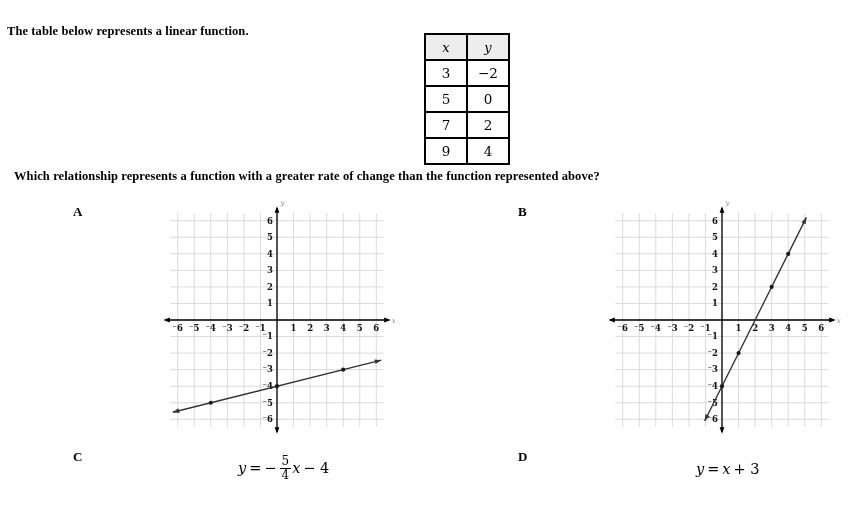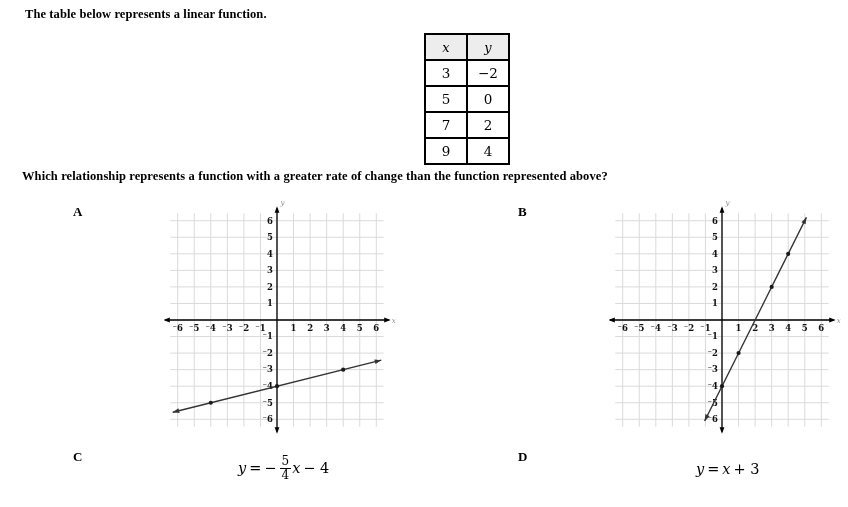--- a/index.html
+++ b/index.html
@@ -34,21 +34,21 @@
     font-size:14.5px;font-family:"DejaVu Serif", serif;cursor:pointer;
   }
   .equation .var{font-style:italic;}
   .frac{display:inline-flex;flex-direction:column;align-items:center;line-height:1.05;font-size:12px;}
   .frac .den{border-top:1px solid #000;}
   .frac .num,.frac .den{padding:0 2px;}
 </style>
 </head>
 <body>
 
-<div class="prompt" style="left:7px;top:7px;margin-left:18px;">The table below represents a linear function.</div>
+<div class="prompt" style="left:7px;top:24px;">The table below represents a linear function.</div>
 
 <table class="xy-table">
   <tbody>
       <tr>
     <th>x</th>
     <th>y</th>
   </tr>
   <tr>
     <td>3</td>
     <td>−2</td>
@@ -61,21 +61,21 @@
     <td>7</td>
     <td>2</td>
   </tr>
   <tr>
     <td>9</td>
     <td>4</td>
   </tr>
 </tbody>
   </table>
 
-<div class="prompt" style="left:22px;top:169px;">Which relationship represents a function with a greater rate of change than the function represented above?</div>
+<div class="prompt" style="left:14px;top:169px;">Which relationship represents a function with a greater rate of change than the function represented above?</div>
 
 <div class="opt-label" style="left:73px;top:204px;">A</div>
 <svg class="graph" style="left:164px;top:200px;" width="232" height="240" viewBox="0 0 232 240">
     <line x1="13.699999999999989" y1="226.7475" x2="13.699999999999989" y2="13.252499999999998" stroke="#dadada" stroke-width="1"></line>
     <line x1="6.252499999999998" y1="219.3" x2="219.7475" y2="219.3" stroke="#dadada" stroke-width="1"></line>
     <line x1="30.25" y1="226.7475" x2="30.25" y2="13.252499999999998" stroke="#dadada" stroke-width="1"></line>
     <line x1="6.252499999999998" y1="202.75" x2="219.7475" y2="202.75" stroke="#dadada" stroke-width="1"></line>
     <line x1="46.8" y1="226.7475" x2="46.8" y2="13.252499999999998" stroke="#dadada" stroke-width="1"></line>
     <line x1="6.252499999999998" y1="186.2" x2="219.7475" y2="186.2" stroke="#dadada" stroke-width="1"></line>
     <line x1="63.349999999999994" y1="226.7475" x2="63.349999999999994" y2="13.252499999999998" stroke="#dadada" stroke-width="1"></line>

